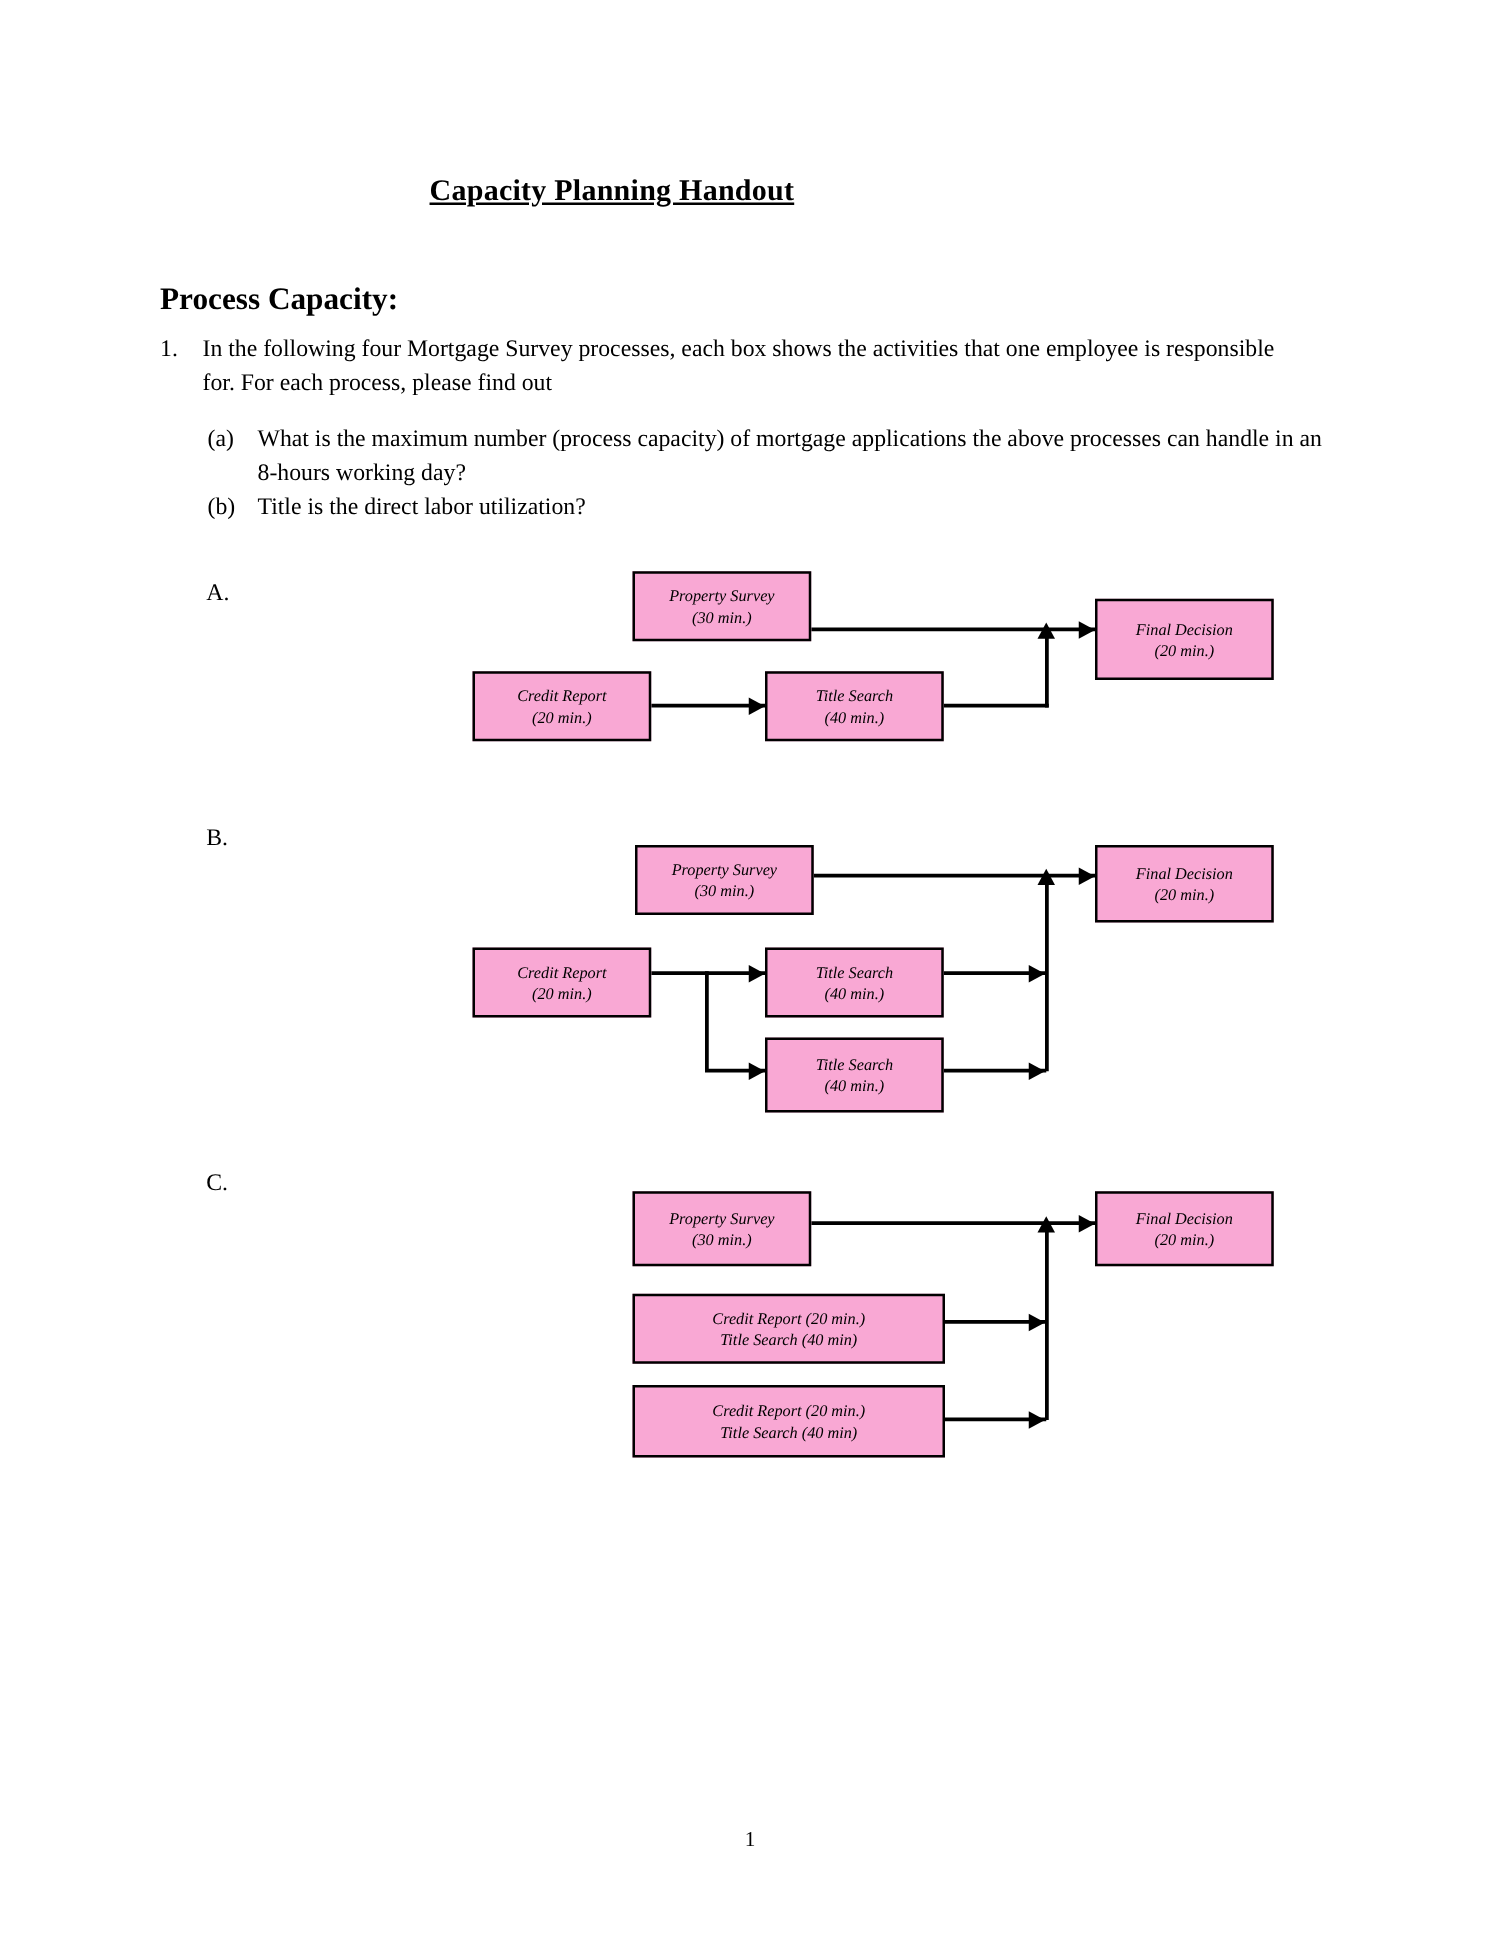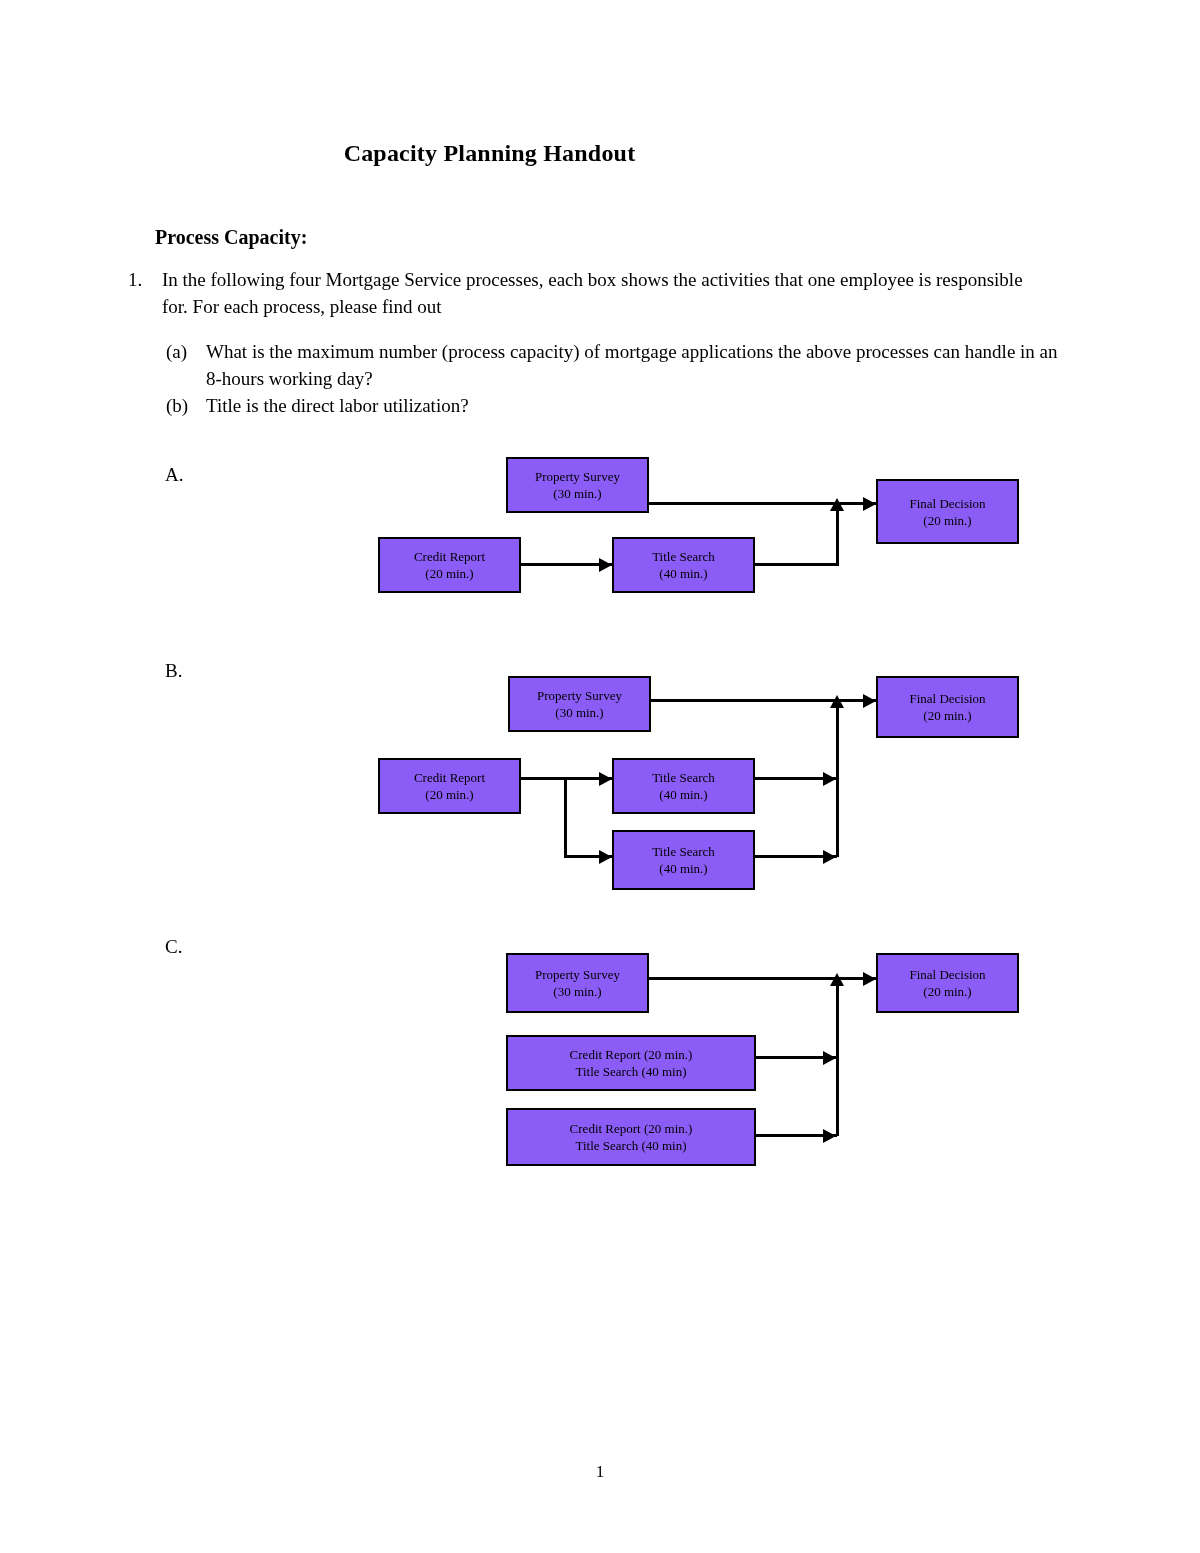--- a/index.html
+++ b/index.html
@@ -23,28 +23,28 @@
   
   .doc-title {
     position: absolute;
     left: 0;
     top: 140px;
     width: 979px;
     text-align: center;
     font-size: 24px;
     font-weight: bold;
     letter-spacing: 0.2px;
+    text-decoration: underline;
   }
   .section-heading {
     position: absolute;
     left: 128px;
     top: 226px;
-    font-size: 20px;
+    font-size: 25px;
     font-weight: bold;
-    margin-left: 27px;
   }
   .num-item {
     position: absolute;
     left: 128px;
     top: 266px;
     width: 920px;
     font-size: 19px;
     line-height: 27px;
   }
   .num-item .marker {
@@ -86,29 +86,30 @@
     width: 1200px;
     text-align: center;
     font-size: 17px;
   }
 
   
   .fbox {
     position: absolute;
     box-sizing: border-box;
     border: 2px solid #000000;
-    background: #8b5cf6;
+    background: #f9a8d4;
     display: flex;
     flex-direction: column;
     align-items: center;
     justify-content: center;
     font-size: 13px;
     line-height: 17px;
     text-align: right;
     z-index: 3;
+    font-style: italic;
   }
   .fbox span { display: block; white-space: nowrap; }
 
   .hline, .vline {
     position: absolute;
     background: #000000;
     z-index: 1;
   }
   .hline { height: 3px; }
   .vline { width: 3px; }
@@ -134,21 +135,21 @@
 <body>
 
 <div id="page">
 
   <div class="doc-title">Capacity Planning Handout</div>
 
   <div class="section-heading">Process Capacity:</div>
 
   <div class="num-item">
     <span class="marker">1.</span>
-    <span class="body">In the following four Mortgage Service processes, each box shows the activities that one employee is responsible for. For each process, please find out</span>
+    <span class="body">In the following four Mortgage Survey processes, each box shows the activities that one employee is responsible for. For each process, please find out</span>
   </div>
 
   <div class="sub-list">
     <div class="sub-item">
       <span class="marker">(a)</span>
       <span>What is the maximum number (process capacity) of mortgage applications the above processes can handle in an 8-hours working day?</span>
     </div>
     <div class="sub-item">
       <span class="marker">(b)</span>
       <span>Title is the direct labor utilization?</span>

